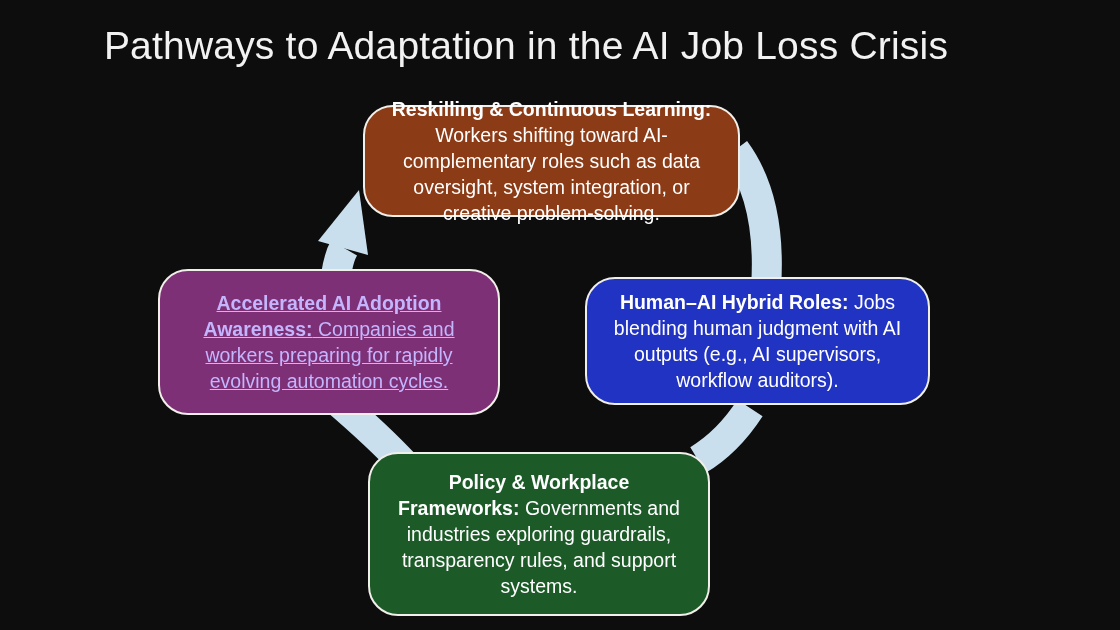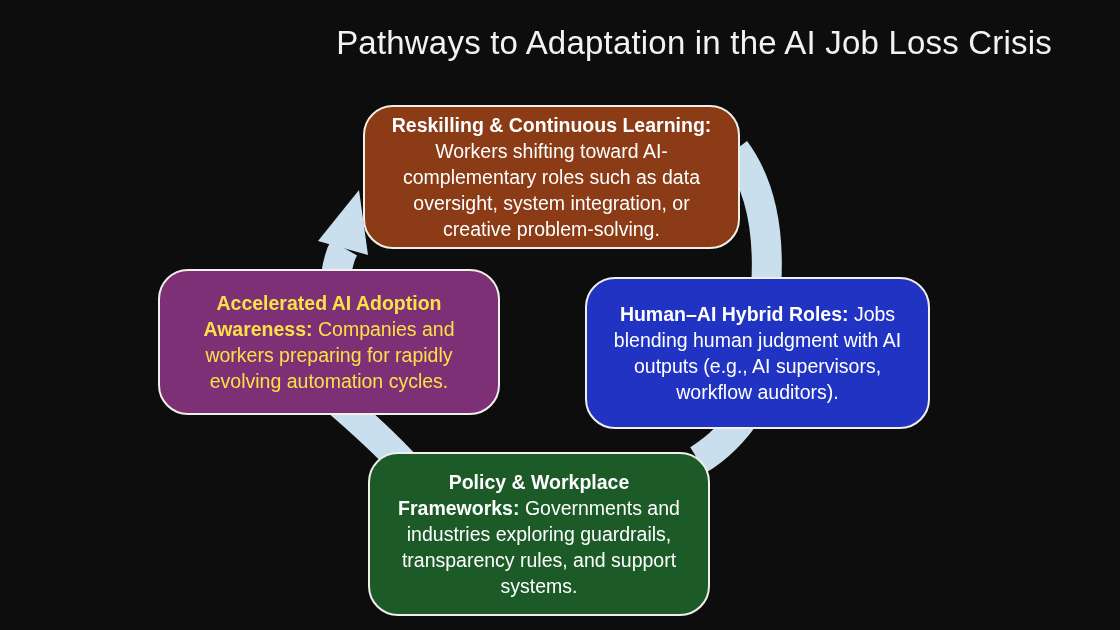--- a/index.html
+++ b/index.html
@@ -3,33 +3,33 @@
 <meta charset="utf-8">
 <style>
   html,body{margin:0;padding:0;}
   body{
     width:1120px;height:630px;overflow:hidden;position:relative;
     font-family:"Liberation Sans", sans-serif;
   }
   .stage{position:absolute;inset:0;width:1120px;height:630px;}
   .title{
     position:absolute;top:24px;left:0;width:1052px;
-    text-align:right;font-size:33px;font-weight:400;letter-spacing:.2px;
+    text-align:center;font-size:39px;font-weight:400;letter-spacing:.2px;
   }
   .cycle-svg{position:absolute;top:0;left:0;z-index:0;}
   .node{
     position:absolute;z-index:1;box-sizing:border-box;
     border:2.5px solid;border-radius:30px;
     display:flex;align-items:center;justify-content:center;
     text-align:center;padding:8px 16px;
     font-size:19.5px;line-height:1.34;
   }
   .node b{font-weight:700;}
-  .node-reskilling{left:363px;top:105px;width:377px;height:144px;}
-  .node-hybrid{left:585px;top:277px;width:345px;height:152px;}
+  .node-reskilling{left:363px;top:105px;width:377px;height:112px;}
+  .node-hybrid{left:585px;top:277px;width:345px;height:128px;}
   .node-policy{left:368px;top:452px;width:342px;height:164px;}
   .node-adoption{left:158px;top:269px;width:342px;height:146px;}
   .band{fill:none;stroke-width:30px;}
 </style>
 </head>
 <body>
 
 <div class="stage" style="background-color: rgb(13, 13, 13);">
 
   <div class="title" style="color: rgb(242, 242, 242);">Pathways to Adaptation in the AI Job Loss Crisis</div>
@@ -61,19 +61,19 @@
   </div>
 
   <div class="node node-policy" style="background-color: rgb(28, 91, 40); border-color: rgb(241, 239, 234);">
     <div style="color: rgb(255, 255, 255);">
       <b>Policy &amp; Workplace Frameworks:</b>
       <span>Governments and industries exploring guardrails, transparency rules, and support systems.</span>
     </div>
   </div>
 
   <div class="node node-adoption" style="background-color: rgb(125, 48, 118); border-color: rgb(241, 239, 234);">
-    <div style="color: #fde047;">
+    <div style="color: #c4b5fd; text-decoration: underline;">
       <b>Accelerated AI Adoption Awareness:</b>
       <span>Companies and workers preparing for rapidly evolving automation cycles.</span>
     </div>
   </div>
 
 </div>
 
 </body></html>

